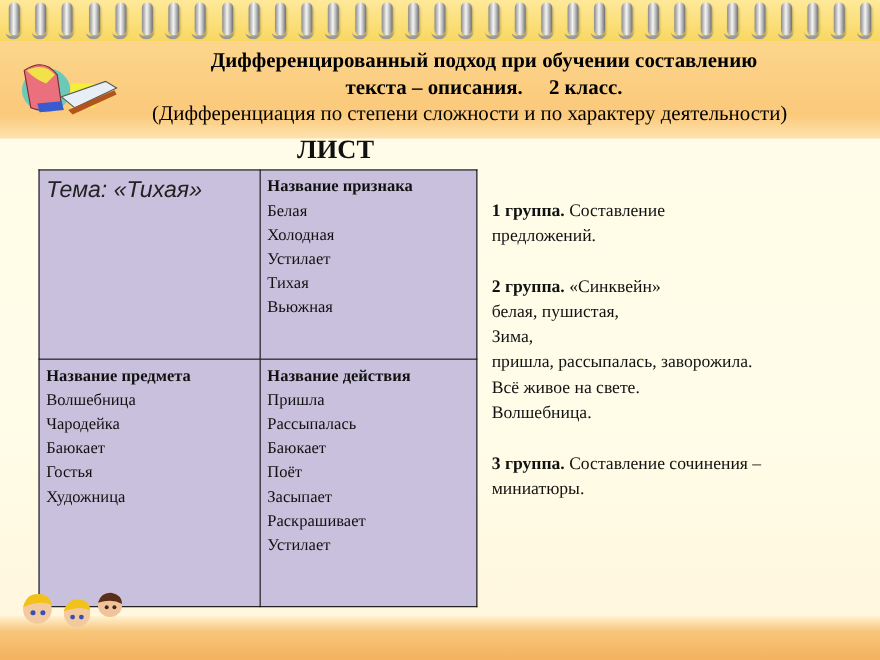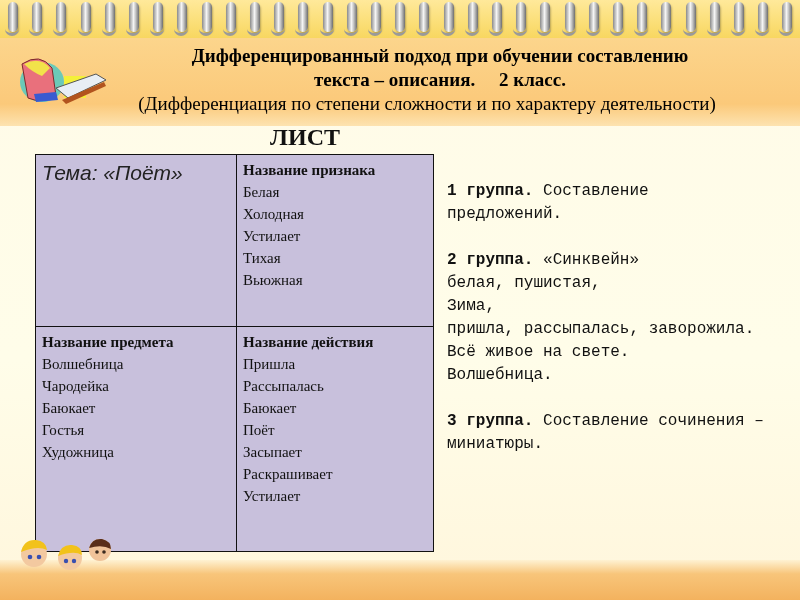--- a/index.html
+++ b/index.html
@@ -55,21 +55,21 @@
   }
   td.c1 { width:188px; }
   .theme {
     font-family:"Liberation Sans", sans-serif; font-style:italic; font-size:21px;
     line-height:24px; color:#222; display:block; margin-top:2px;
   }
   .cell-head { font-weight:bold; display:block; }
   .cell-item { display:block; }
   .groups {
     position:absolute; left:447px; top:180px; width:350px;
-    font-family:Liberation Mono, monospace; font-size:16px; line-height:23px; color:#111;
+    font-family:Liberation Serif, serif; font-size:16px; line-height:23px; color:#111;
   }
   .groups .g { margin-bottom:23px; }
   .groups b { font-weight:bold; }
   .groups .ln { display:block; }
   .icon-backpack { position:absolute; left:12px; top:46px; width:96px; height:64px; }
   .icon-kids { position:absolute; left:12px; top:536px; width:100px; height:36px; }
 </style>
 </head>
 <body>
 
@@ -126,21 +126,21 @@
   <span class="t2" style="white-space:pre;">текста – описания.     2 класс.</span>
   <span class="t3">(Дифференциация по степени сложности и по характеру деятельности)</span>
 </div>
 
 <div class="sheet-title">ЛИСТ МИКРОТЕМ</div>
 
 <table class="micro">
   <tbody>
       <tr style="height:172px;">
     <td class="c1">
-      <span class="theme">Тема: «Поёт»</span>
+      <span class="theme">Тема: «Тихая»</span>
     </td>
     <td>
       <span class="cell-head">Название признака</span>
       <span class="cell-item">Белая</span>
       <span class="cell-item">Холодная</span>
       <span class="cell-item">Устилает</span>
       <span class="cell-item">Тихая</span>
       <span class="cell-item">Вьюжная</span>
     </td>
   </tr>

